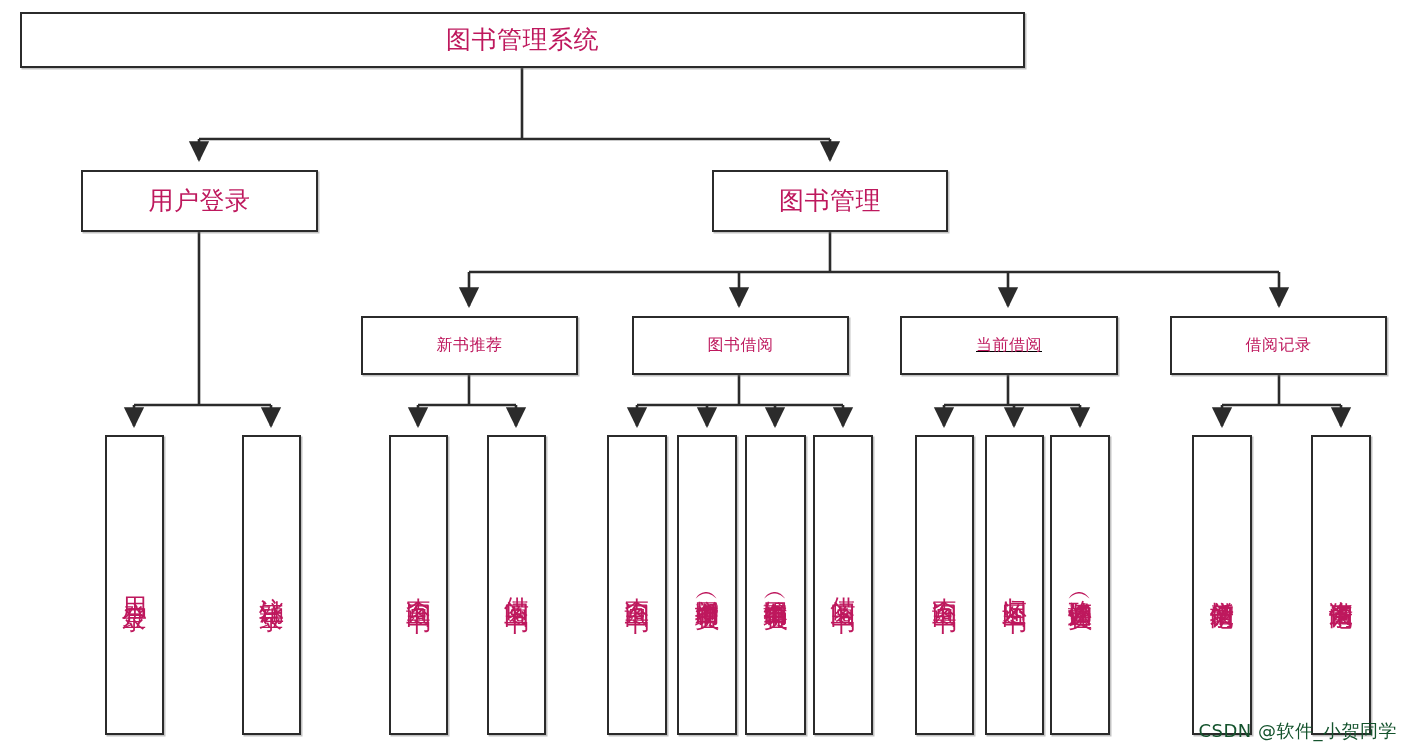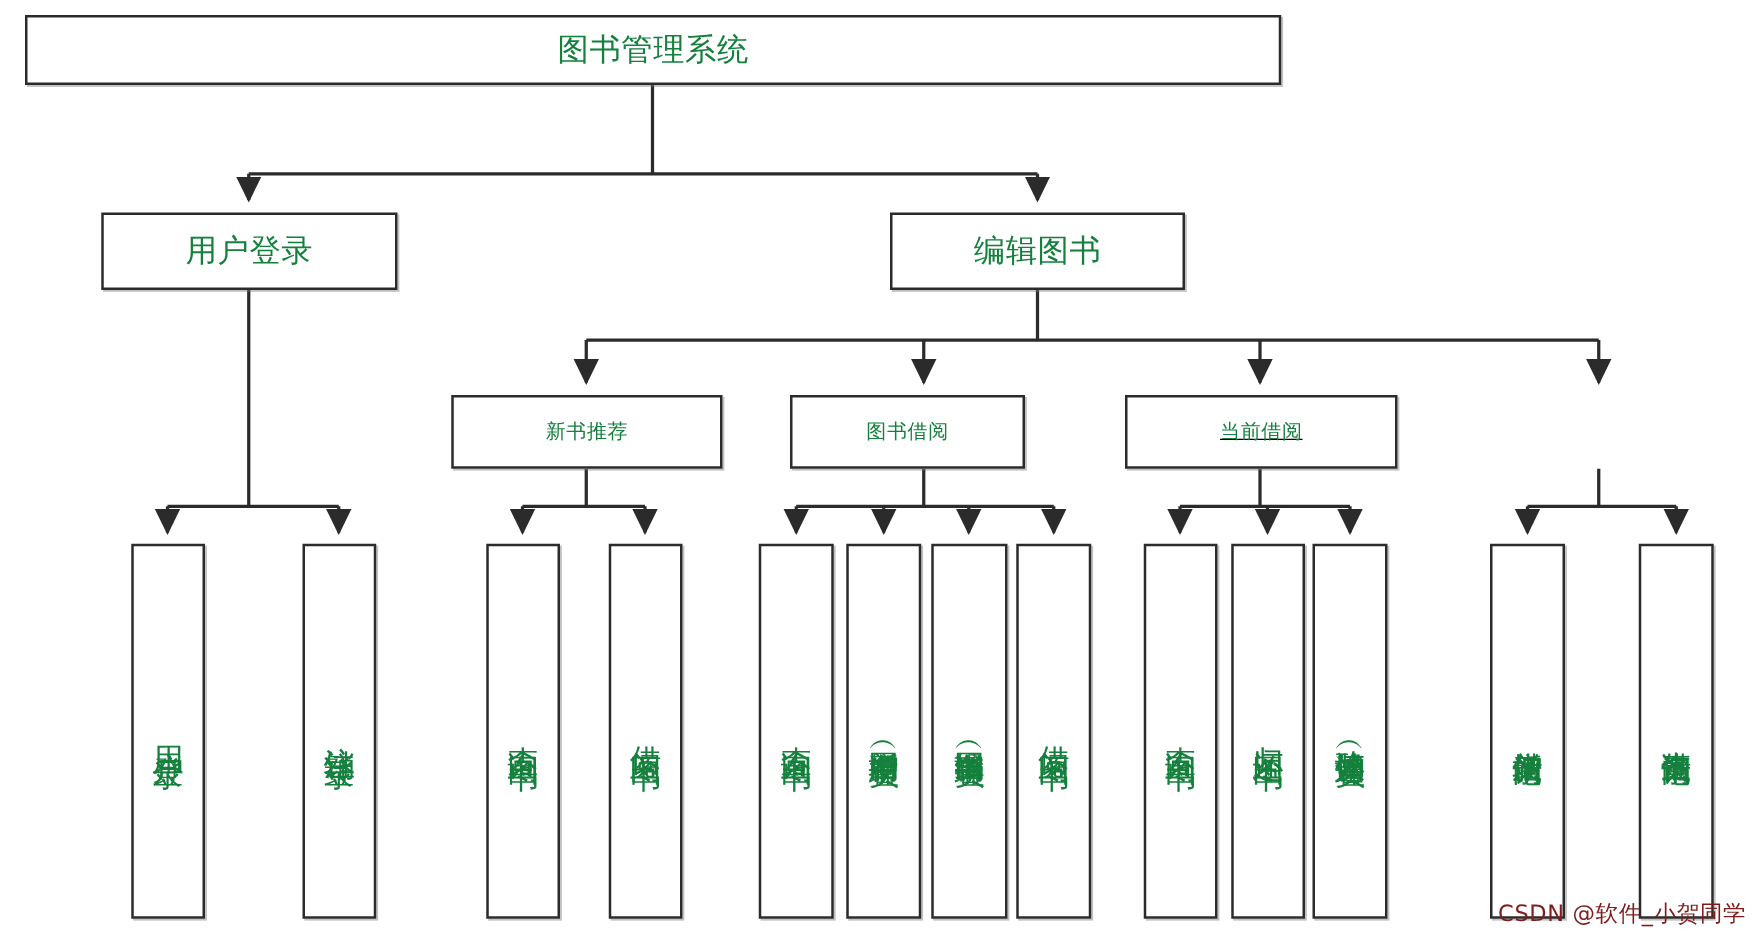--- a/index.html
+++ b/index.html
@@ -30,21 +30,21 @@
     position: absolute;
     box-sizing: border-box;
     border: 2.5px solid #2b2b2b;
     background: #ffffff;
     display: flex;
     align-items: center;
     justify-content: center;
     box-shadow: 1.5px 1.5px 0 0 rgba(120,120,120,0.45);
   }
   .node .lbl {
-    color: #15803d;
+    color: #be185d;
     letter-spacing: 0.5px;
     line-height: 1.15;
     text-align: left;
     white-space: nowrap;
   }
   .node.horiz .lbl {
     font-size: 25px;
   }
   .node.lvl3 .lbl {
     font-size: 16px;
@@ -65,21 +65,21 @@
   }
   .node.leaf.tall .lbl {
     font-size: 24px;
     letter-spacing: 1px;
   }
   #watermark {
     position: absolute;
     right: 8px;
     bottom: 4px;
     font-size: 18px;
-    color: #7f1d1d;
+    color: #14532d;
     letter-spacing: 0.5px;
     white-space: nowrap;
   }
 </style>
 </head>
 <body>
 
 <div id="canvas">
 
   <svg id="edges" viewBox="0 0 1405 747" xmlns="http://www.w3.org/2000/svg">
@@ -133,32 +133,35 @@
   </svg>
 
   <div class="node horiz" style="left: 20px; top: 12px; width: 1005px; height: 56px;">
     <span class="lbl">图书管理系统</span>
   </div>
 
   <div class="node horiz" style="left: 81px; top: 170px; width: 237px; height: 62px;">
     <span class="lbl">用户登录</span>
   </div>
   <div class="node horiz" style="left: 712px; top: 170px; width: 236px; height: 62px;">
-    <span class="lbl">编辑图书</span>
+    <span class="lbl">图书管理</span>
   </div>
 
   <div class="node lvl3" style="left: 361px; top: 316px; width: 217px; height: 59px;">
     <span class="lbl">新书推荐</span>
   </div>
-  <div class="node lvl3" style="left: 632px; top: 316px; width: 188px; height: 59px;">
+  <div class="node lvl3" style="left: 632px; top: 316px; width: 217px; height: 59px;">
     <span class="lbl">图书借阅</span>
   </div>
   <div class="node lvl3" style="left: 900px; top: 316px; width: 218px; height: 59px; text-decoration: underline;">
     <span class="lbl">当前借阅</span>
   </div>
+  <div class="node lvl3" style="left: 1170px; top: 316px; width: 217px; height: 59px;">
+    <span class="lbl">借阅记录</span>
+  </div>
 
   <div class="node leaf" style="left: 105px; top: 435px; width: 59px; height: 300px;">
     <span class="lbl">用户登录</span>
   </div>
   <div class="node leaf" style="left: 242px; top: 435px; width: 59px; height: 300px;">
     <span class="lbl">注销登录</span>
   </div>
   <div class="node leaf" style="left: 389px; top: 435px; width: 59px; height: 300px;">
     <span class="lbl">查询图书</span>
   </div>

